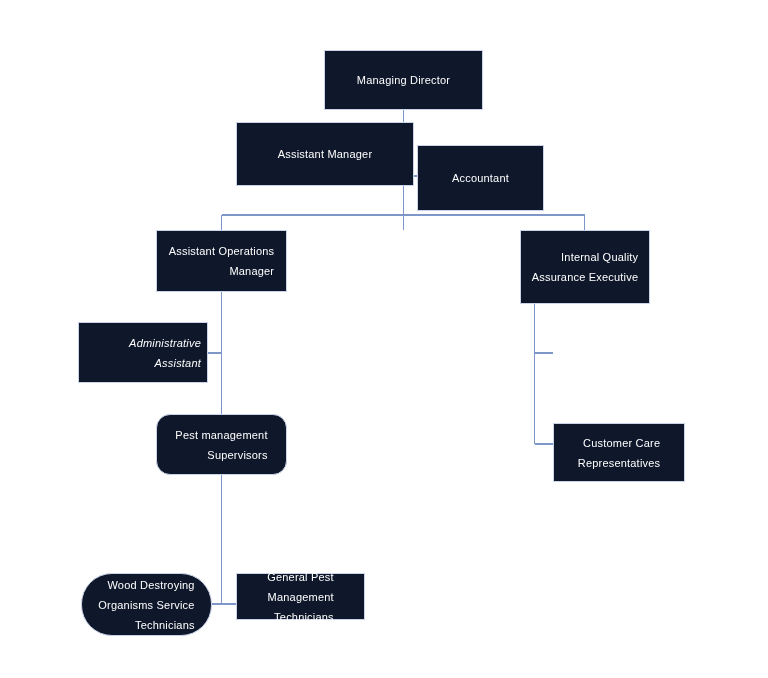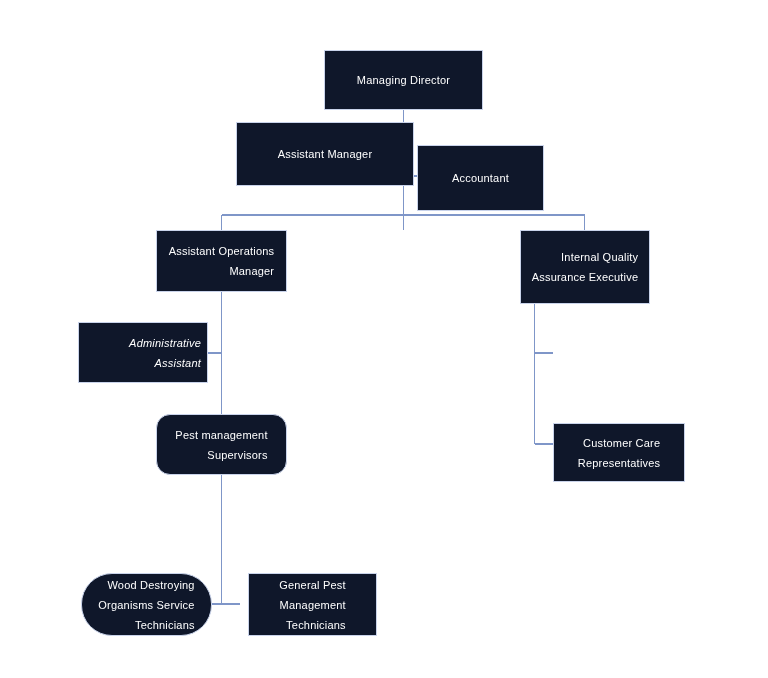--- a/index.html
+++ b/index.html
@@ -116,19 +116,19 @@
     <span class="node-label">Customer Care
 Representatives</span>
   </div>
 
   <div class="node-box" style="left:81px; top:573px; width:131px; height:63px;border-radius:31px;">
     <span class="node-label">Wood Destroying
 Organisms Service
 Technicians</span>
   </div>
 
-  <div class="node-box" style="left:248px; top:573px; width:129px; height:63px;">
+  <div class="node-box" style="left:236px; top:573px; width:129px; height:47px;">
     <span class="node-label">General Pest
 Management
 Technicians</span>
   </div>
 
 </div>
 
 </body></html>

